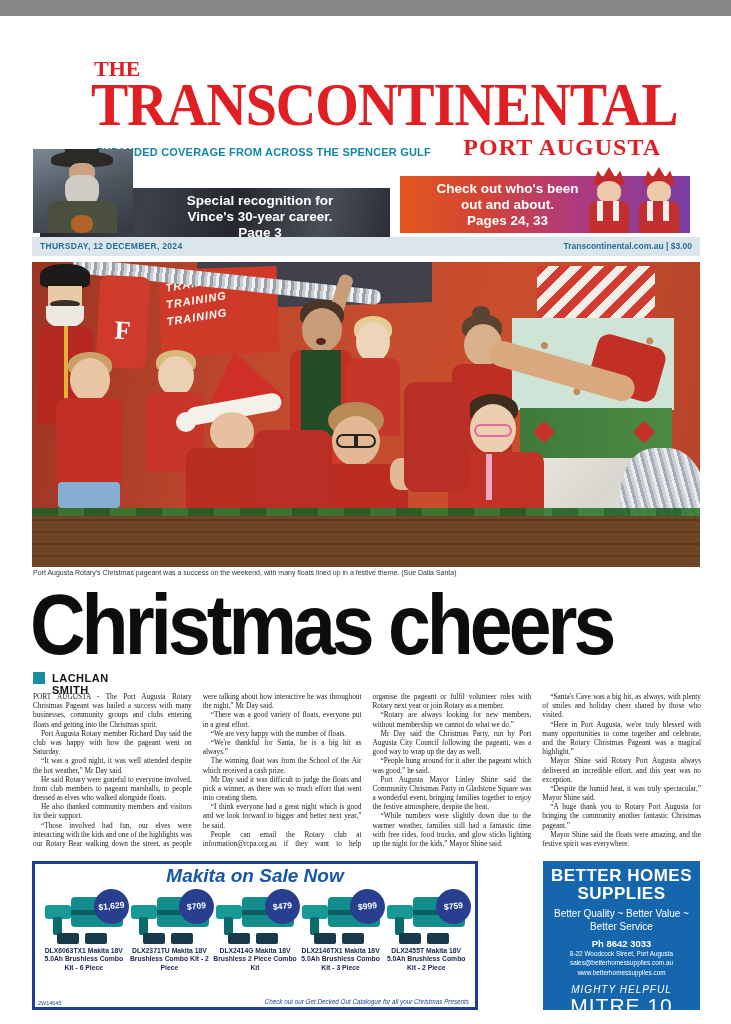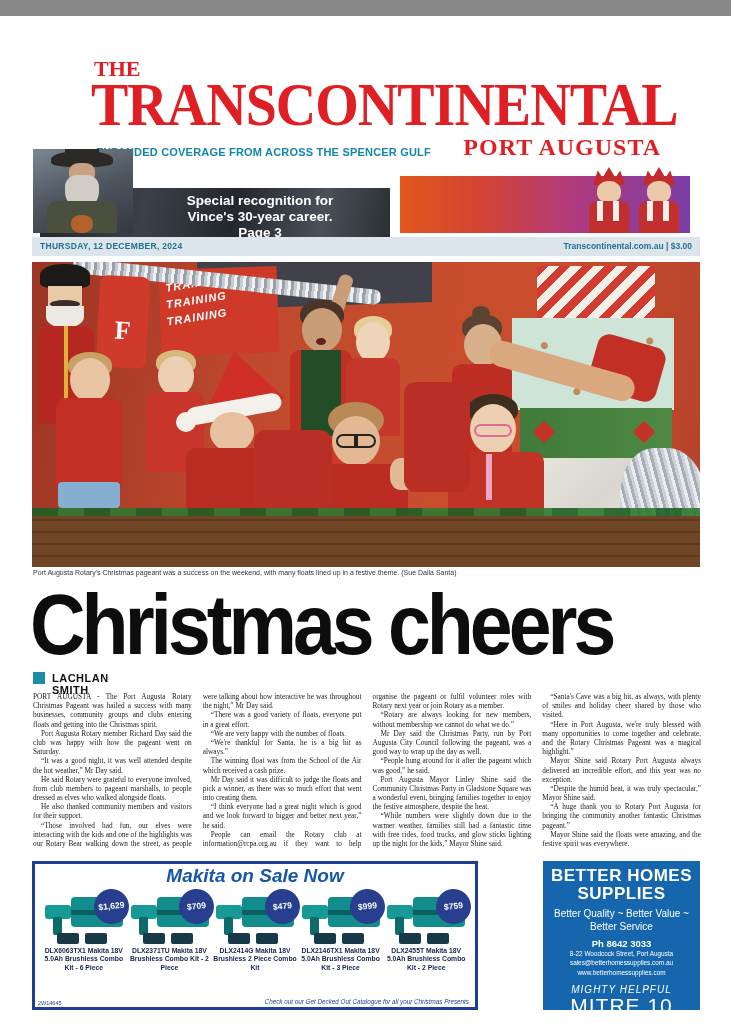--- a/index.html
+++ b/index.html
@@ -203,20 +203,25 @@
   </div>
   <div class="vince">
     <div class="hat-top"></div>
     <div class="hat"></div>
     <div class="face"></div>
     <div class="beard"></div>
     <div class="body"></div>
     <div class="guitar"></div>
   </div>
   <div class="promo-right">
+    <div class="ptxt">
+      <div>Check out who's been</div>
+      <div>out and about.</div>
+      <div>Pages 24, 33</div>
+    </div>
     <div class="elves">
       <div class="elf e1">
         <div class="hat"></div>
         <div class="face"></div>
         <div class="body"></div>
         <div class="strap"></div>
         <div class="strap s2"></div>
       </div>
       <div class="elf e2">
         <div class="hat"></div>

